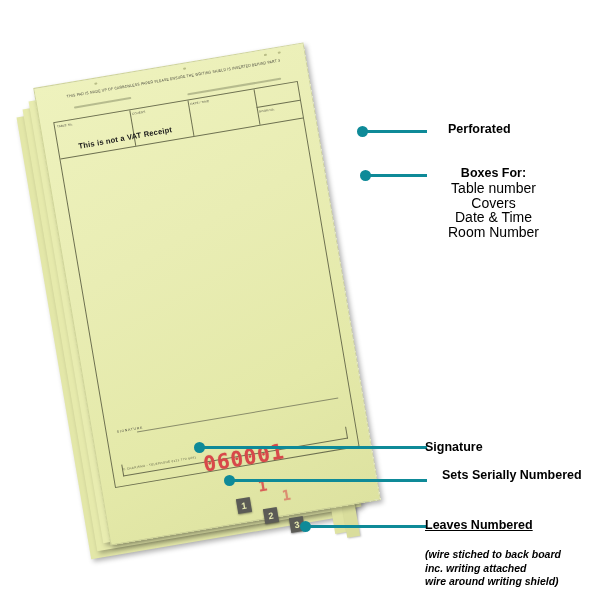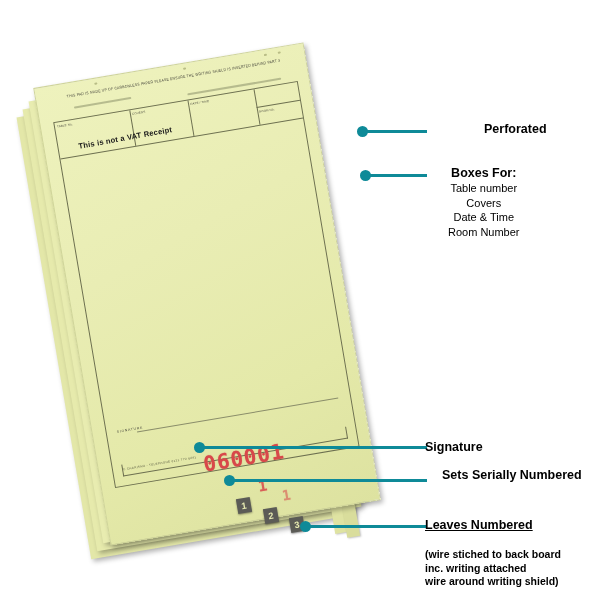--- a/index.html
+++ b/index.html
@@ -177,21 +177,21 @@
     position:absolute;height:3px;background:#0e8a98;
   }
   .callout-text{
     position:absolute;
     color:#000;
   }
   .callout-text .title{
     font-size:12.5px;font-weight:bold;line-height:15px;white-space:nowrap;
   }
   .callout-text .sub{
-    font-size:11px;line-height:14.5px;white-space:nowrap;
+    font-size:14px;line-height:14.5px;white-space:nowrap;
   }
   .callout-text .subbold{
     font-size:10.5px;font-weight:bold;line-height:13.5px;white-space:nowrap;
   }
 </style>
 </head>
 <body>
 
 <div id="stage">
 
@@ -254,21 +254,21 @@
     <div class="serial serial-3">1</div>
 
     <div class="leaf-tab tab1">1</div>
     <div class="leaf-tab tab2">2</div>
     <div class="leaf-tab tab3">3</div>
   </div>
 
   <div>
     <div class="callout-dot" style="left:357px;top:126px;"></div>
     <div class="callout-line" style="left:366px;top:130px;width:61px;"></div>
-    <div class="callout-text" style="left:448px;top:122px;margin-left:36px;">
+    <div class="callout-text" style="left:448px;top:122px;">
       <div class="title">Perforated</div>
     </div>
   </div>
 
   <div>
     <div class="callout-dot" style="left:360px;top:170px;"></div>
     <div class="callout-line" style="left:369px;top:174px;width:58px;"></div>
     <div class="callout-text" style="left:448px;top:166px;text-align:center;">
       <div class="title">Boxes For:</div>
       <div class="sub">Table number</div>
@@ -293,20 +293,20 @@
       <div class="title">Sets Serially Numbered</div>
     </div>
   </div>
 
   <div>
     <div class="callout-dot" style="left:300px;top:521px;"></div>
     <div class="callout-line" style="left:309px;top:525px;width:118px;"></div>
     <div class="callout-text" style="left:425px;top:518px;text-decoration:underline;">
       <div class="title">Leaves Numbered</div>
     </div>
-    <div class="callout-text" style="left:425px;top:548px;">
+    <div class="callout-text" style="left:425px;top:548px;font-style:italic;">
       <div class="subbold">(wire stiched to back board</div>
       <div class="subbold">inc. writing attached</div>
       <div class="subbold">wire around writing shield)</div>
     </div>
   </div>
 
 </div>
 
 </body></html>

